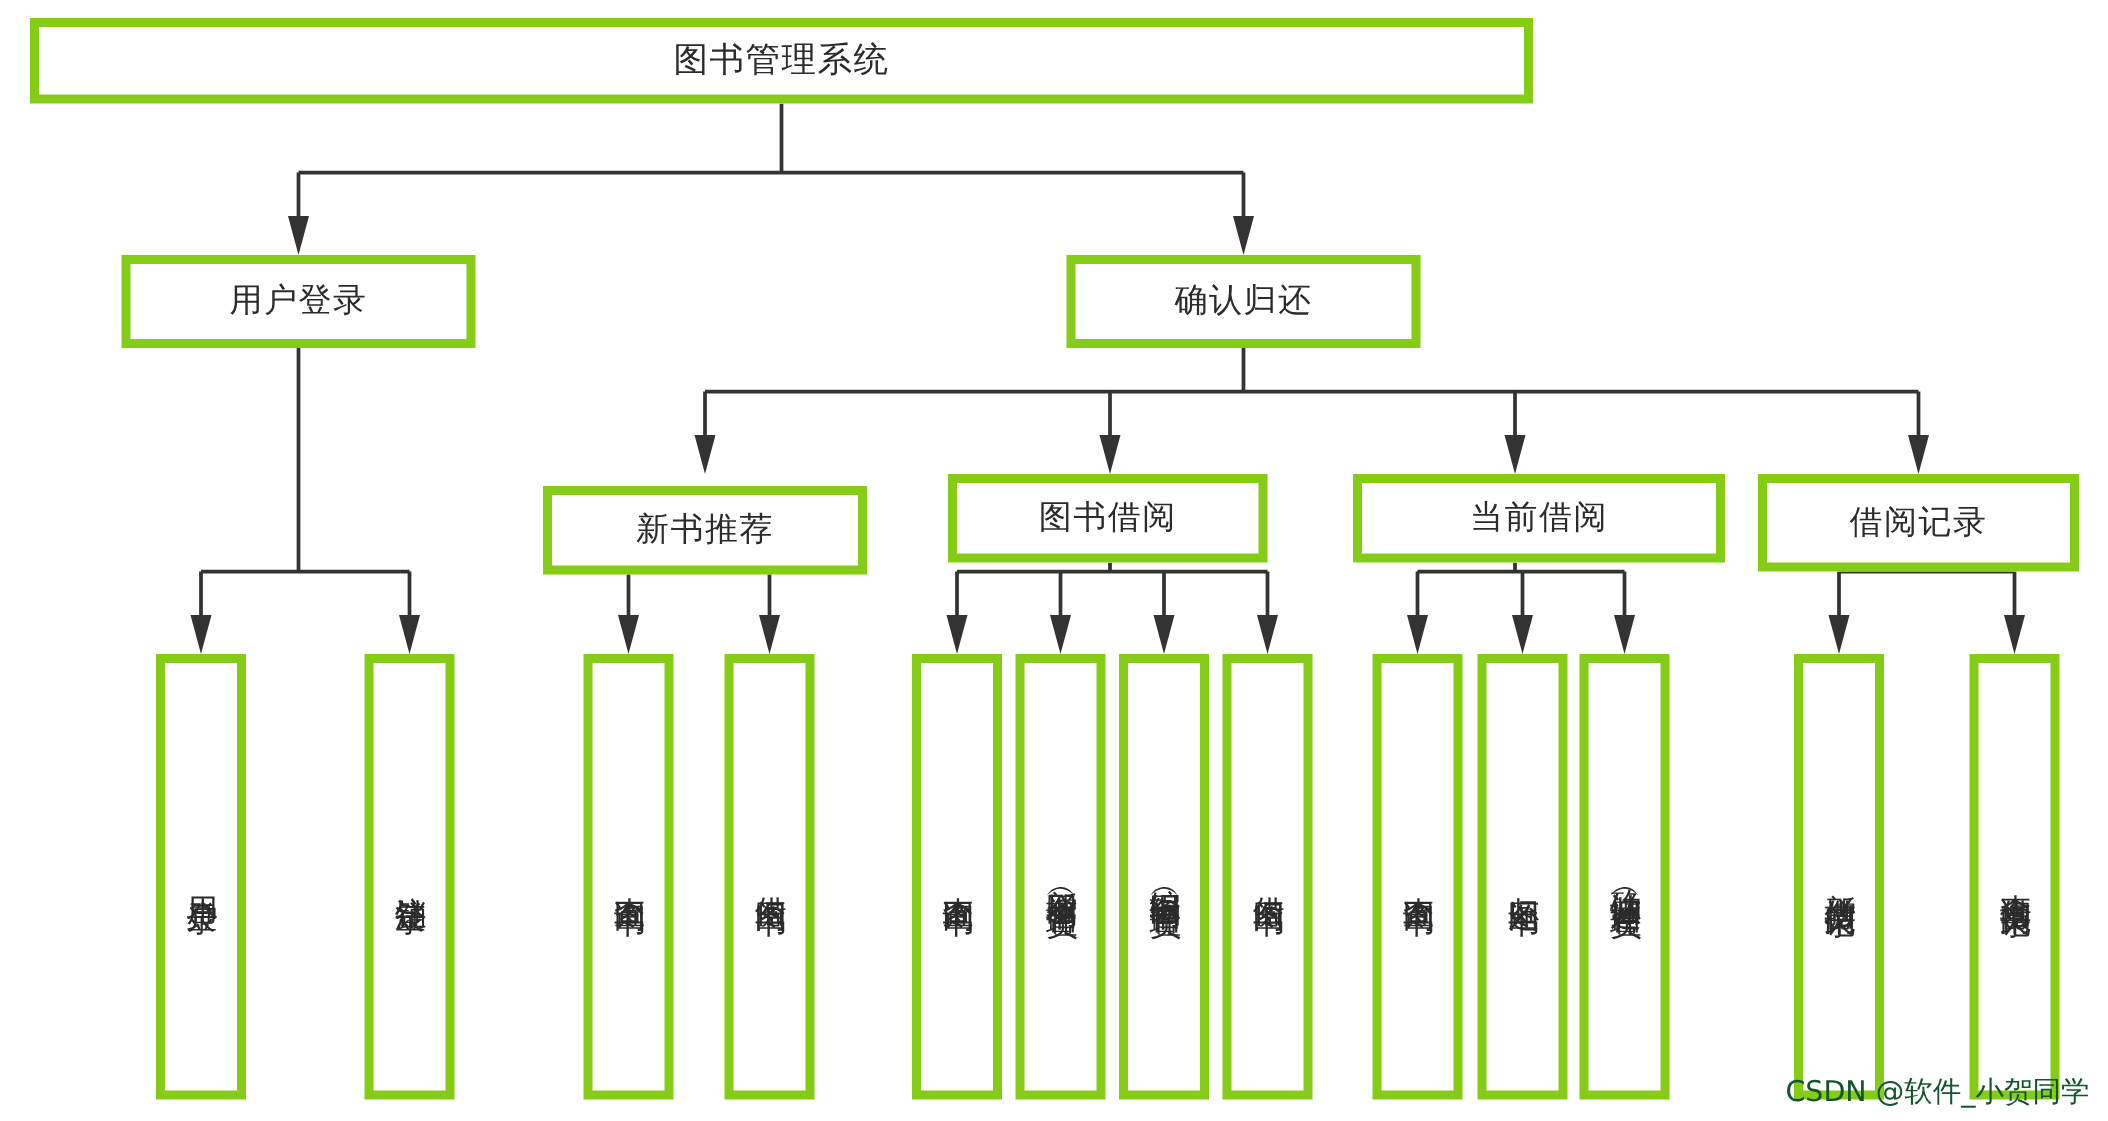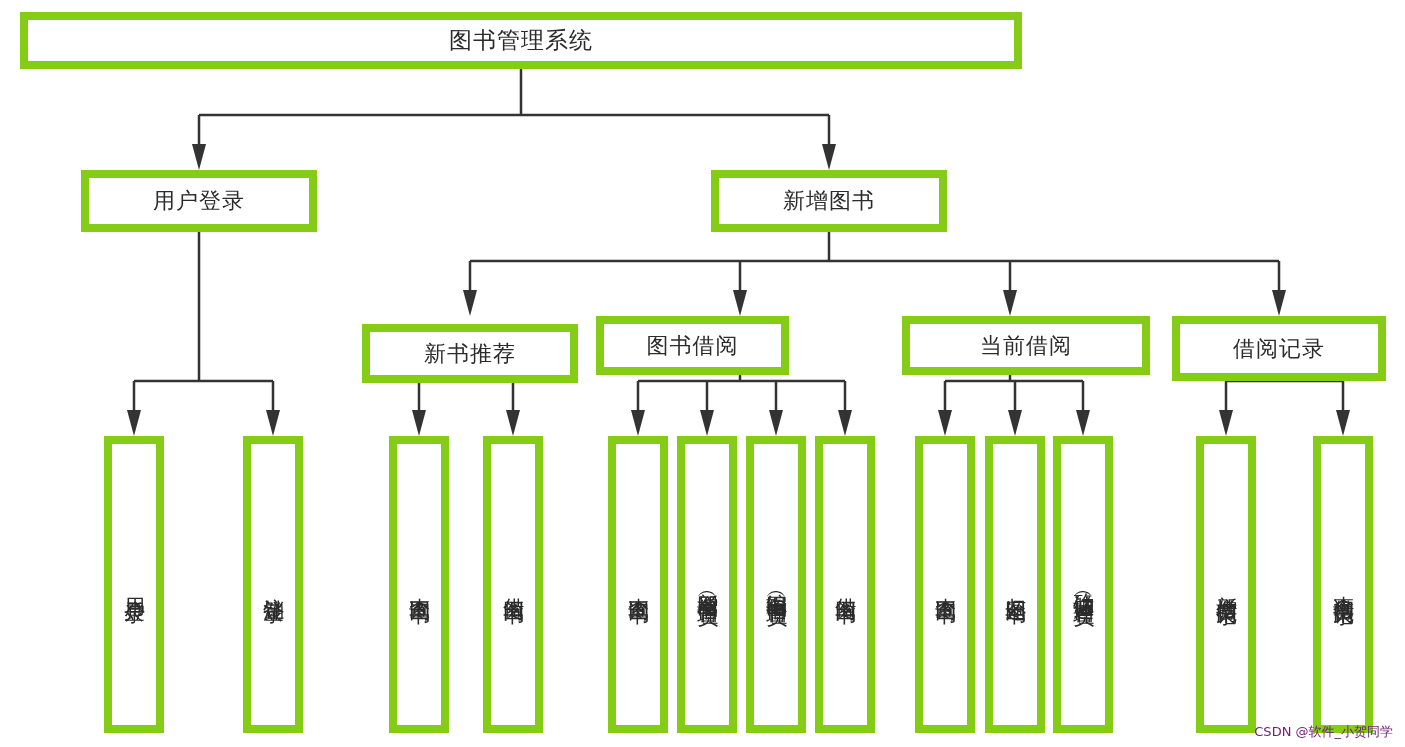--- a/index.html
+++ b/index.html
@@ -23,21 +23,21 @@
     left: 0;
     top: 0;
     width: 1405px;
     height: 747px;
     pointer-events: none;
   }
   .node {
     position: absolute;
     box-sizing: border-box;
     background: #ffffff;
-    border: 8px solid #84cc16;
+    border: 6px solid #84cc16;
     display: flex;
     align-items: center;
     justify-content: center;
     z-index: 2;
   }
   .node-label {
     color: #2b2b2b;
     text-align: center;
     line-height: 1.08;
     white-space: nowrap;
@@ -61,22 +61,22 @@
     writing-mode: vertical-rl;
     text-orientation: upright;
     line-height: 1.22;
     letter-spacing: 2px;
     white-space: nowrap;
   }
   .watermark {
     position: absolute;
     right: 12px;
     bottom: 6px;
-    font-size: 13px;
-    color: #701a75;
+    font-size: 19px;
+    color: #14532d;
     z-index: 5;
     white-space: nowrap;
     font-family: "DejaVu Sans", "Liberation Sans", sans-serif;
   }
 </style>
 </head>
 <body>
 
 <div id="canvas">
 
@@ -136,27 +136,27 @@
     </svg>
 
   <div class="node root h" id="n-root" style="left: 20px; top: 12px; width: 1002px; height: 57px;">
     <span class="node-label">图书管理系统</span>
   </div>
 
   <div class="node h" id="n-l2_user_login" style="left: 81px; top: 170px; width: 236px; height: 62px;">
     <span class="node-label">用户登录</span>
   </div>
   <div class="node h" id="n-l2_book_mgmt" style="left: 711px; top: 170px; width: 236px; height: 62px;">
-    <span class="node-label">新增图书</span>
+    <span class="node-label">确认归还</span>
   </div>
 
   <div class="node h" id="n-l3_new_book_rec" style="left: 362px; top: 324px; width: 216px; height: 59px;">
     <span class="node-label">新书推荐</span>
   </div>
-  <div class="node h" id="n-l3_book_borrow" style="left: 596px; top: 316px; width: 193px; height: 59px; justify-content: center;">
+  <div class="node h" id="n-l3_book_borrow" style="left: 632px; top: 316px; width: 213px; height: 59px; justify-content: center;">
     <span class="node-label">图书借阅</span>
   </div>
   <div class="node h" id="n-l3_current_borrow" style="left: 902px; top: 316px; width: 248px; height: 59px;">
     <span class="node-label">当前借阅</span>
   </div>
   <div class="node h" id="n-l3_borrow_record" style="left: 1172px; top: 316px; width: 214px; height: 65px;">
     <span class="node-label">借阅记录</span>
   </div>
 
   <div class="node v" id="n-l4_user_login" style="left: 104px; top: 436px; width: 60px; height: 297px;">

